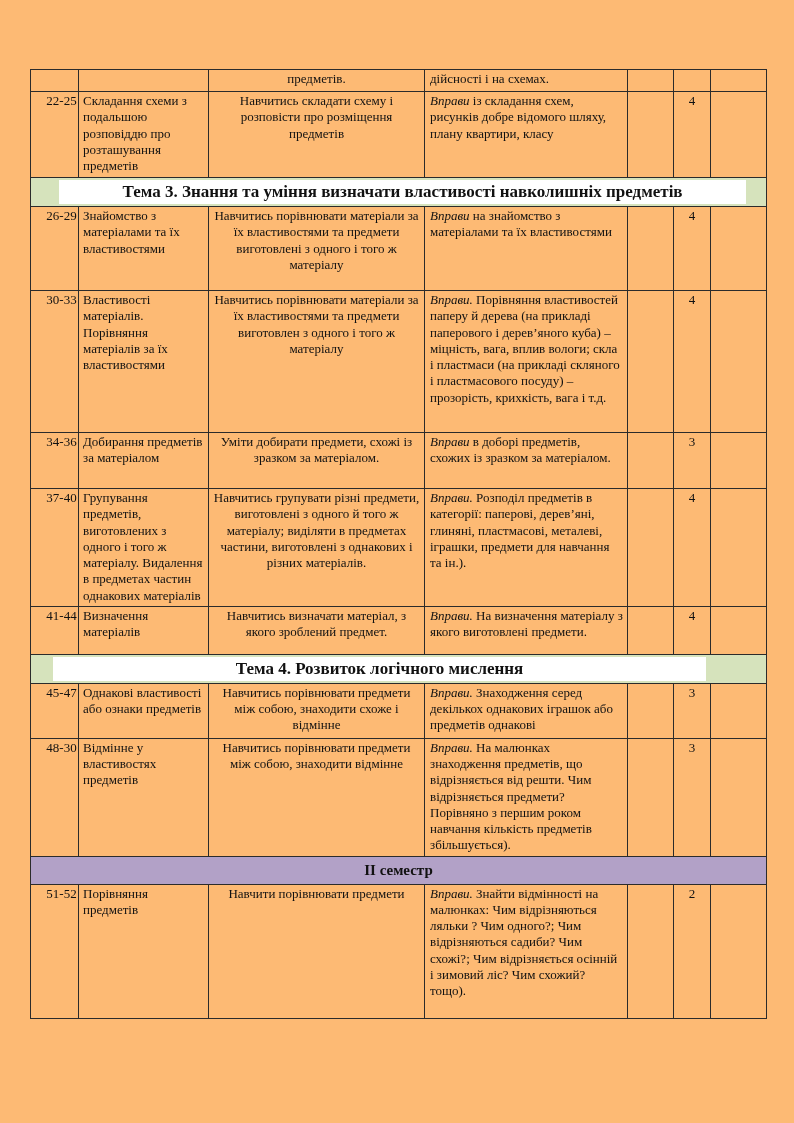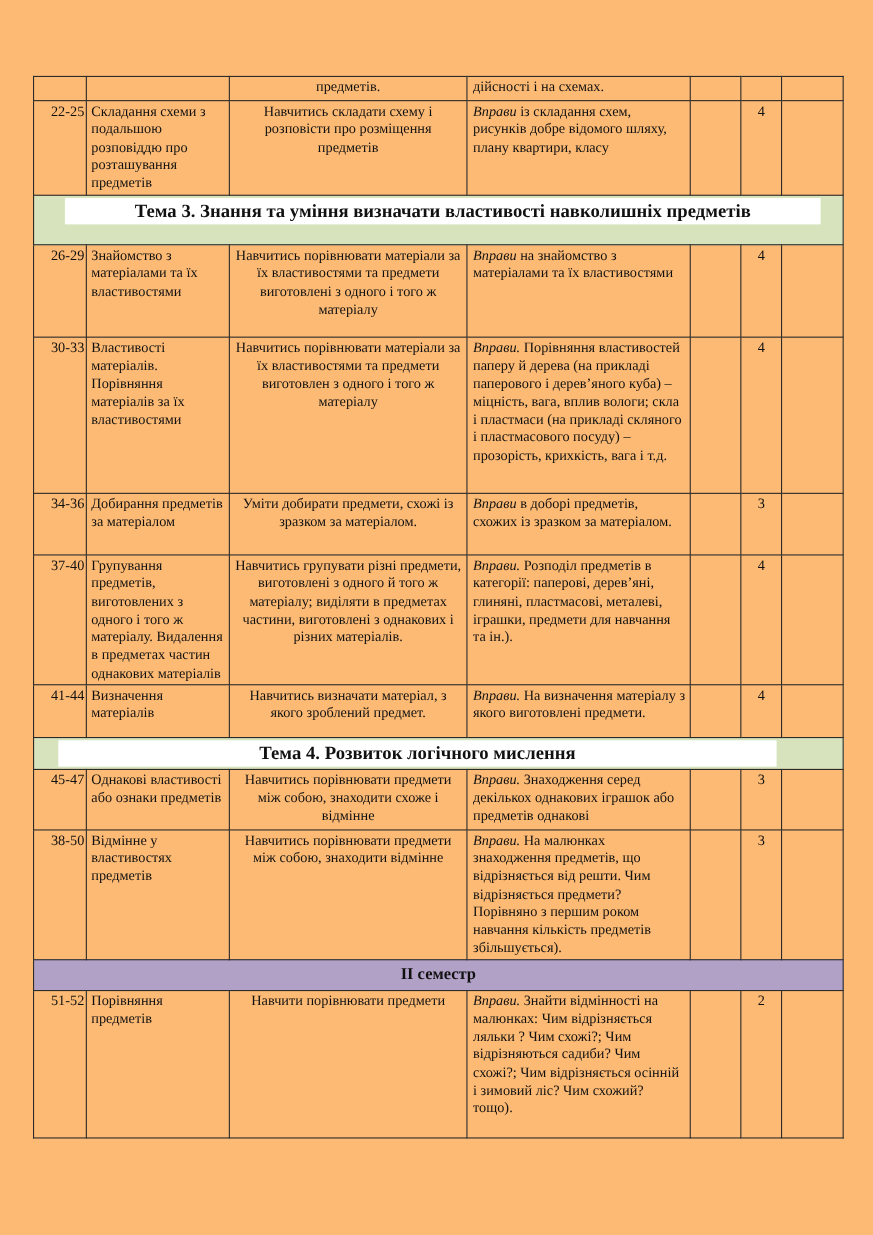--- a/index.html
+++ b/index.html
@@ -21,21 +21,21 @@
   .ex-lead { font-style:italic;margin-top:44px; }
 
   tr.r0 { height:22px; }  tr.r1 { height:86px; }  tr.r2 { height:84px; }
   tr.r3 { height:142px; } tr.r4 { height:56px; }  tr.r5 { height:117px; }
   tr.r6 { height:48px; }  tr.r7 { height:55px; }  tr.r8 { height:110px; }
   tr.r9 { height:134px; }
 
   tr.theme-row td { background:#d6e3bc; padding:0; height:28px; vertical-align:middle; }
   .theme-box { background:#ffffff; text-align:center; font-weight:bold;
                font-size:17px; line-height:24px; height:24px; }
-  .theme-box.t3 { margin:2px 20px 18px 28px; }
+  .theme-box.t3 { margin:2px 20px 2px 28px; }
   .theme-box.t4 { margin:2px 60px 2px 22px; }
 
   tr.sem-row td { background:#b2a1c7; height:28px; vertical-align:middle;
                   text-align:center; font-weight:bold; font-size:15px; padding:0; }
 </style>
 </head>
 <body>
 
 <div class="page">
   <table class="curriculum">
@@ -136,37 +136,37 @@
       <td class="c-lessons">45-47</td>
       <td class="c-topic">Однакові властивості або ознаки предметів</td>
       <td class="c-objective">Навчитись порівнювати предмети між собою, знаходити схоже і відмінне</td>
       <td class="c-exercises"><span class="ex-lead">Вправи.</span><span> Знаходження серед декількох однакових іграшок або предметів однакові</span></td>
       <td class="c-notes"></td>
       <td class="c-hours">3</td>
       <td class="c-extra"></td>
     </tr>
 
     <tr class="r8">
-      <td class="c-lessons">38-50</td>
+      <td class="c-lessons">48-30</td>
       <td class="c-topic">Відмінне у властивостях предметів</td>
       <td class="c-objective">Навчитись порівнювати предмети між собою, знаходити відмінне</td>
       <td class="c-exercises"><span class="ex-lead">Вправи.</span><span> На малюнках знаходження предметів, що відрізняється від решти. Чим відрізняється предмети? Порівняно з першим роком навчання кількість предметів збільшується).</span></td>
       <td class="c-notes"></td>
       <td class="c-hours">3</td>
       <td class="c-extra"></td>
     </tr>
 
     <tr class="sem-row">
       <td colspan="7">ІІ семестр</td>
     </tr>
 
     <tr class="r9">
       <td class="c-lessons">51-52</td>
       <td class="c-topic">Порівняння предметів</td>
       <td class="c-objective">Навчити порівнювати предмети</td>
-      <td class="c-exercises"><span class="ex-lead">Вправи.</span><span> Знайти відмінності на малюнках: Чим відрізняється ляльки ? Чим схожі?; Чим відрізняються садиби? Чим схожі?; Чим відрізняється осінній і зимовий ліс? Чим схожий? тощо).</span></td>
+      <td class="c-exercises"><span class="ex-lead">Вправи.</span><span> Знайти відмінності на малюнках: Чим відрізняються ляльки ? Чим одного?; Чим відрізняються садиби? Чим схожі?; Чим відрізняється осінній і зимовий ліс? Чим схожий? тощо).</span></td>
       <td class="c-notes"></td>
       <td class="c-hours">2</td>
       <td class="c-extra"></td>
     </tr>
   </tbody>
     </table>
 </div>
 
 </body></html>

